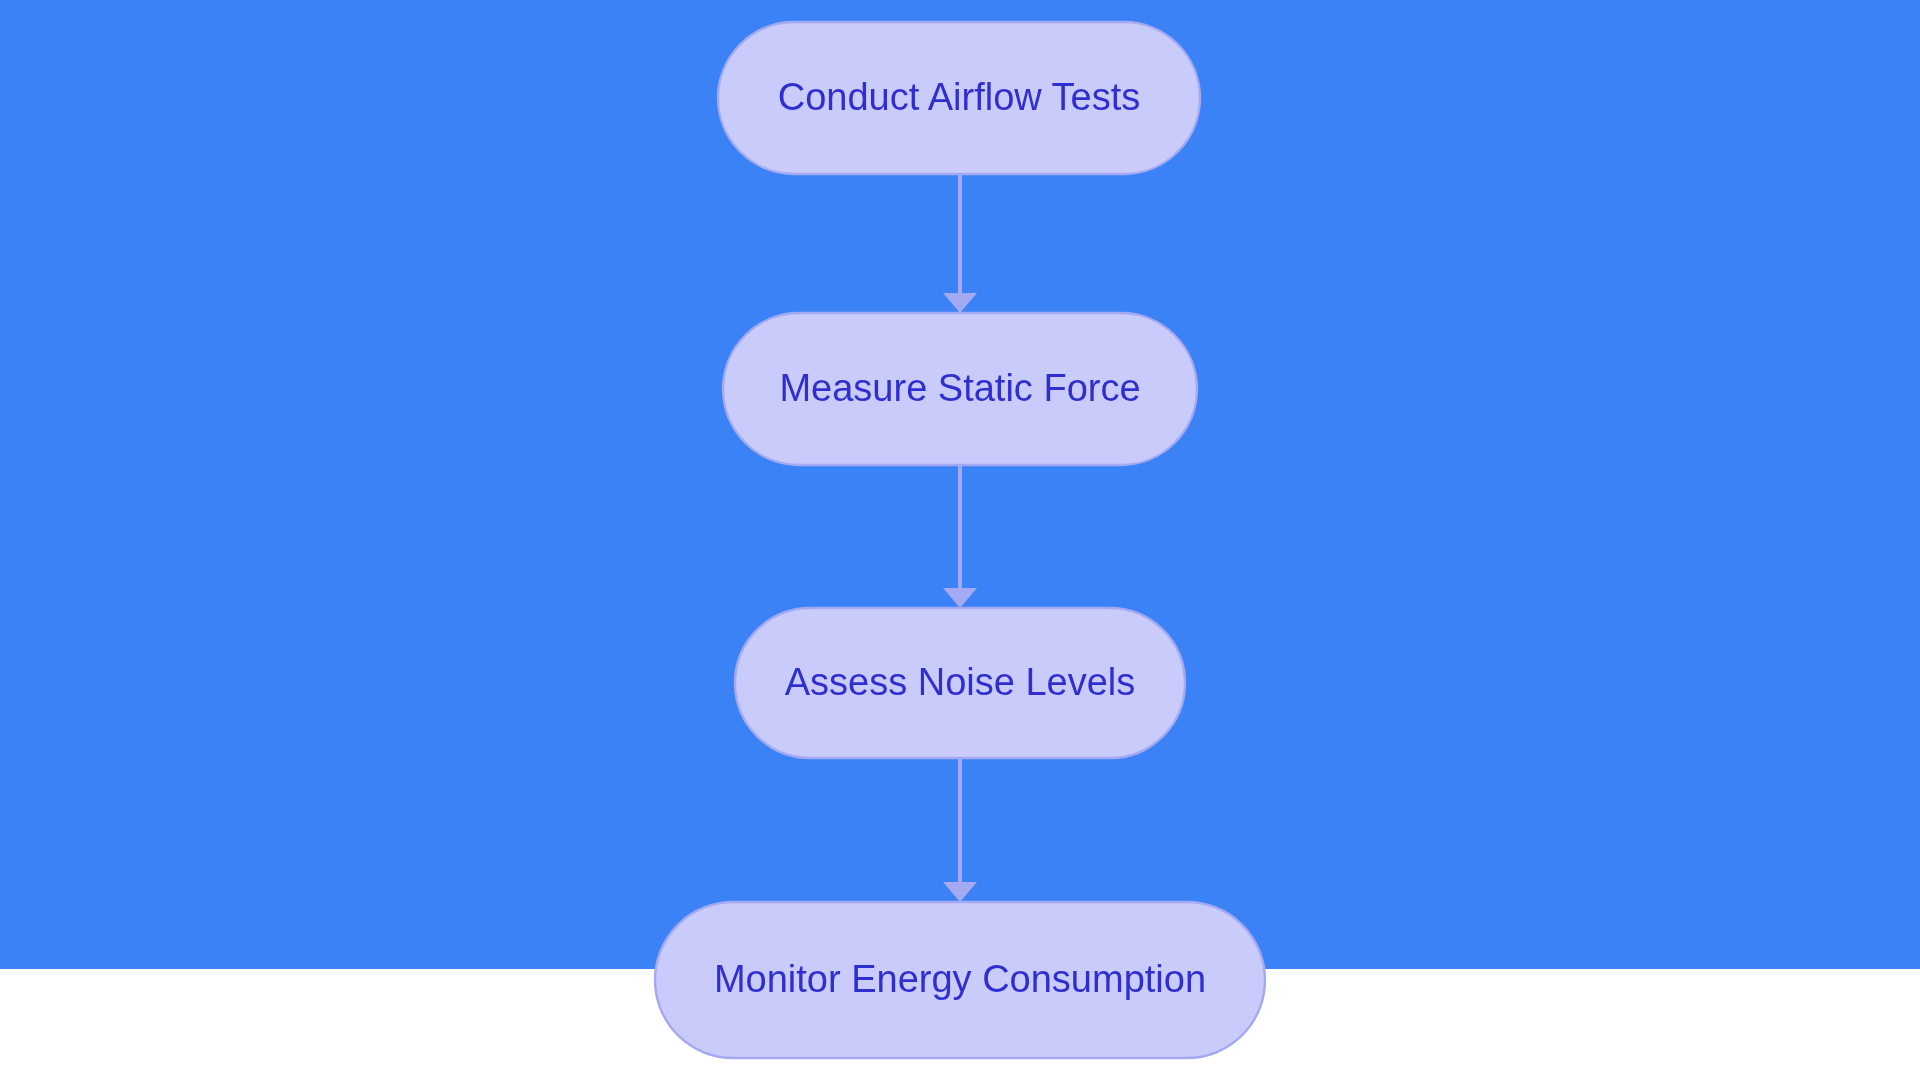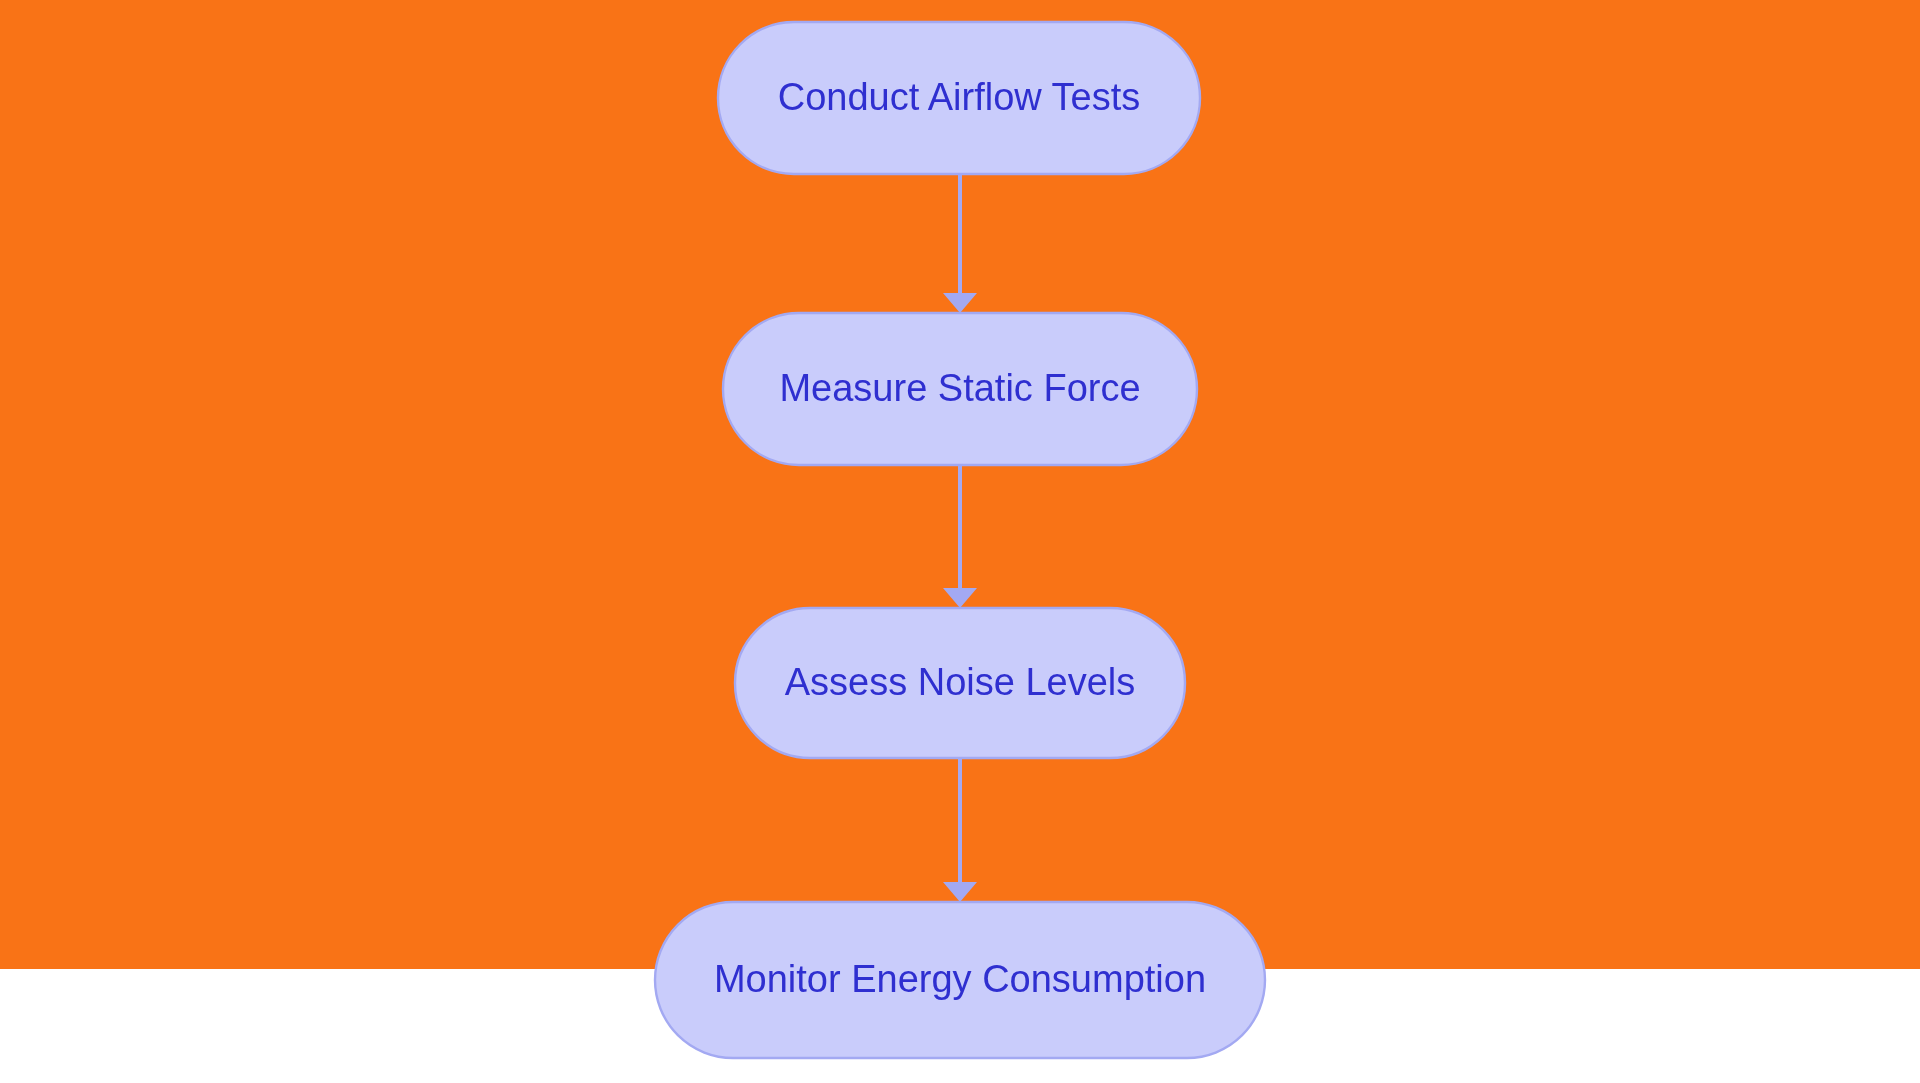--- a/index.html
+++ b/index.html
@@ -9,21 +9,21 @@
     background: #ffffff;
     width: 1920px;
     height: 1083px;
     overflow: hidden;
     font-family: "Liberation Sans", sans-serif;
   }
   #flow-root {
     position: relative;
     width: 1920px;
     height: 969px;
-    background: #f97316;
+    background: #3b82f6;
   }
   svg#flow-svg {
     display: block;
     width: 1920px;
     height: 1083px;
   }
   .node-shape {
     fill: #c9ccfb;
     stroke: #a3a9f2;
     stroke-width: 2.4;

